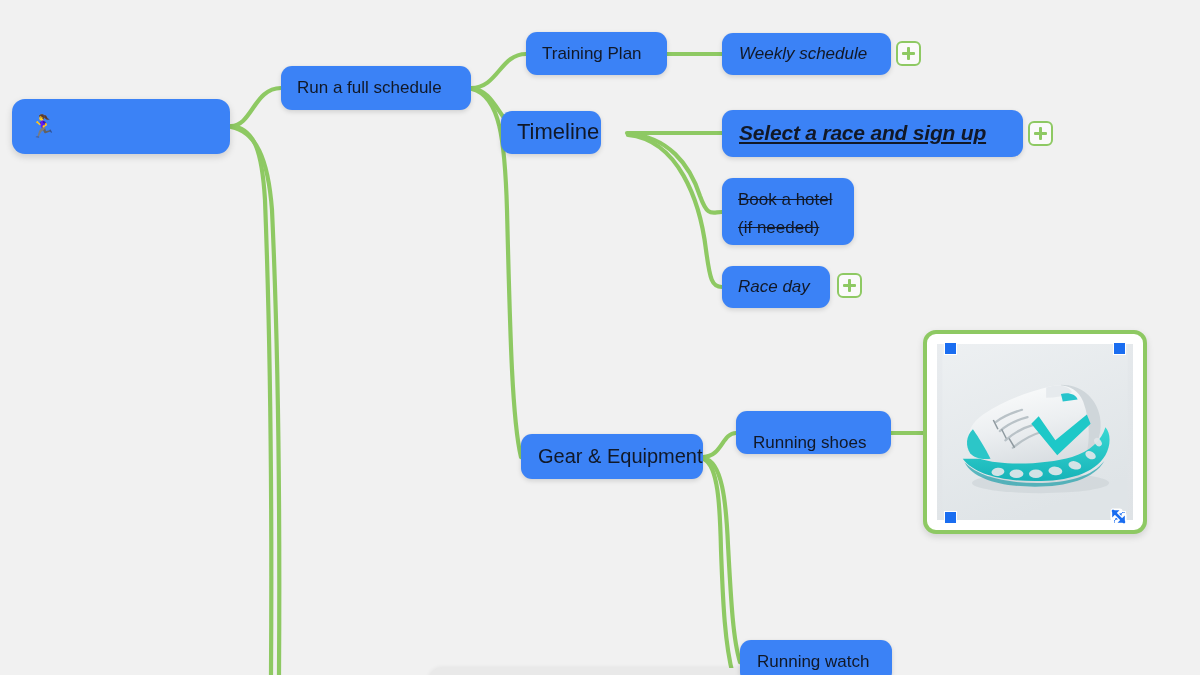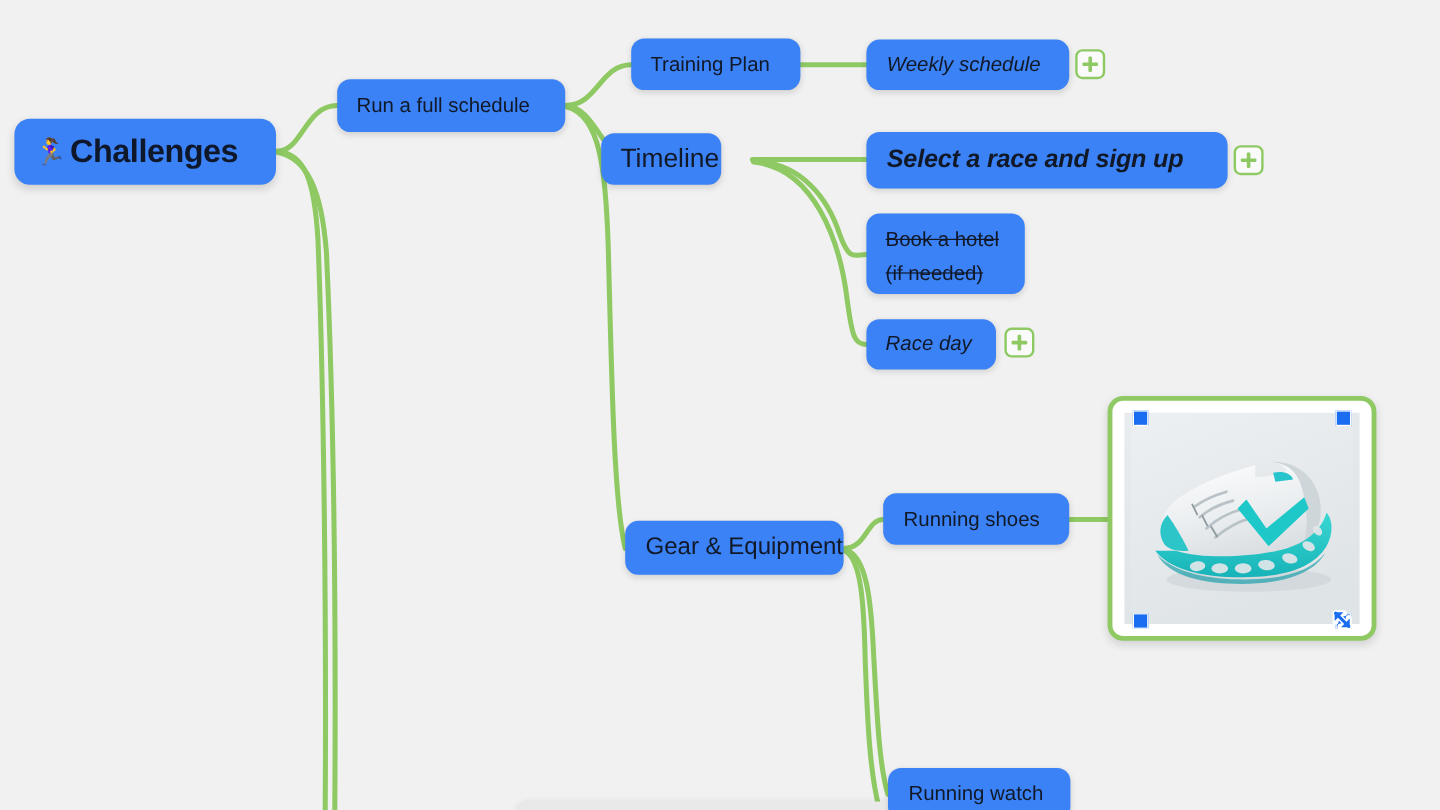--- a/index.html
+++ b/index.html
@@ -80,20 +80,21 @@
     left: 501px; top: 111px;
     width: 100px; height: 43px;
     padding: 0 16px;
     font-size: 22px;
   }
   #node-shoes {
     left: 736px; top: 411px;
     width: 155px; height: 43px;
     padding: 0 17px;
     font-size: 17px;
+    align-items: flex-end;
   }
   #node-watch {
     left: 740px; top: 640px;
     width: 152px; height: 43px;
     padding: 0 17px;
     font-size: 17px;
   }
   
   #node-weekly {
     left: 722px; top: 33px;
@@ -105,20 +106,21 @@
 
   #node-selectrace {
     left: 722px; top: 110px;
     width: 301px; height: 47px;
     padding: 0 17px;
     font-size: 21px;
   }
   #node-selectrace .node-label {
     font-weight: bold;
     font-style: italic;
+    text-decoration: underline;
     letter-spacing: -0.2px;
   }
   #node-hotel {
     left: 722px; top: 178px;
     width: 132px; height: 67px;
     padding: 8px 16px 0 16px;
     align-items: flex-start;
     font-size: 17px;
     white-space: normal;
   }
@@ -242,21 +244,20 @@
       <path d="M704,459 C718,466 720,505 721,550 C723,605 725,645 733,675"></path>
 
       <path d="M891,433 L923,433"></path>
     </g>
   </svg>
 
   <div id="bottom-panel"></div>
 
   <div class="node" id="node-root">
     <span class="emoji">🏃‍♀️</span>
-    <span class="node-label">Challenges</span>
   </div>
 
   <div class="node" id="node-marathon">
     <span class="node-label">Run a full schedule</span>
   </div>
 
   <div class="node" id="node-gear">
     <span class="node-label">Gear &amp; Equipment</span>
   </div>
 

